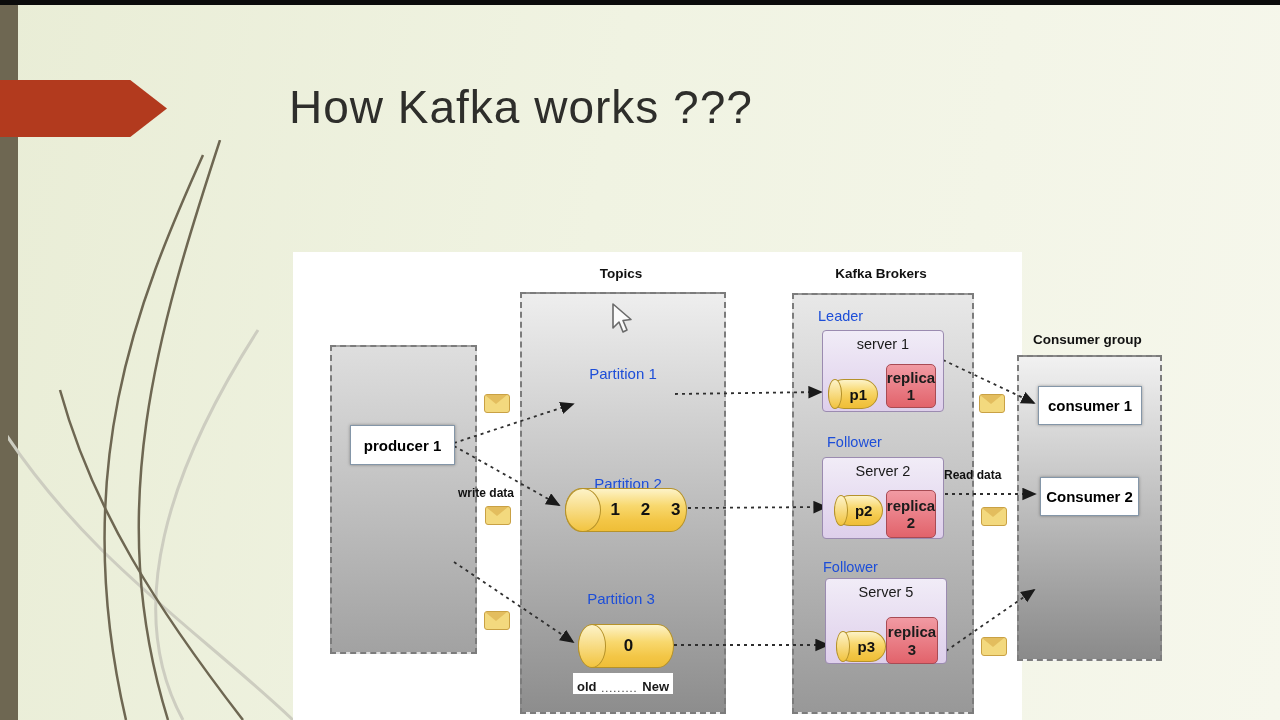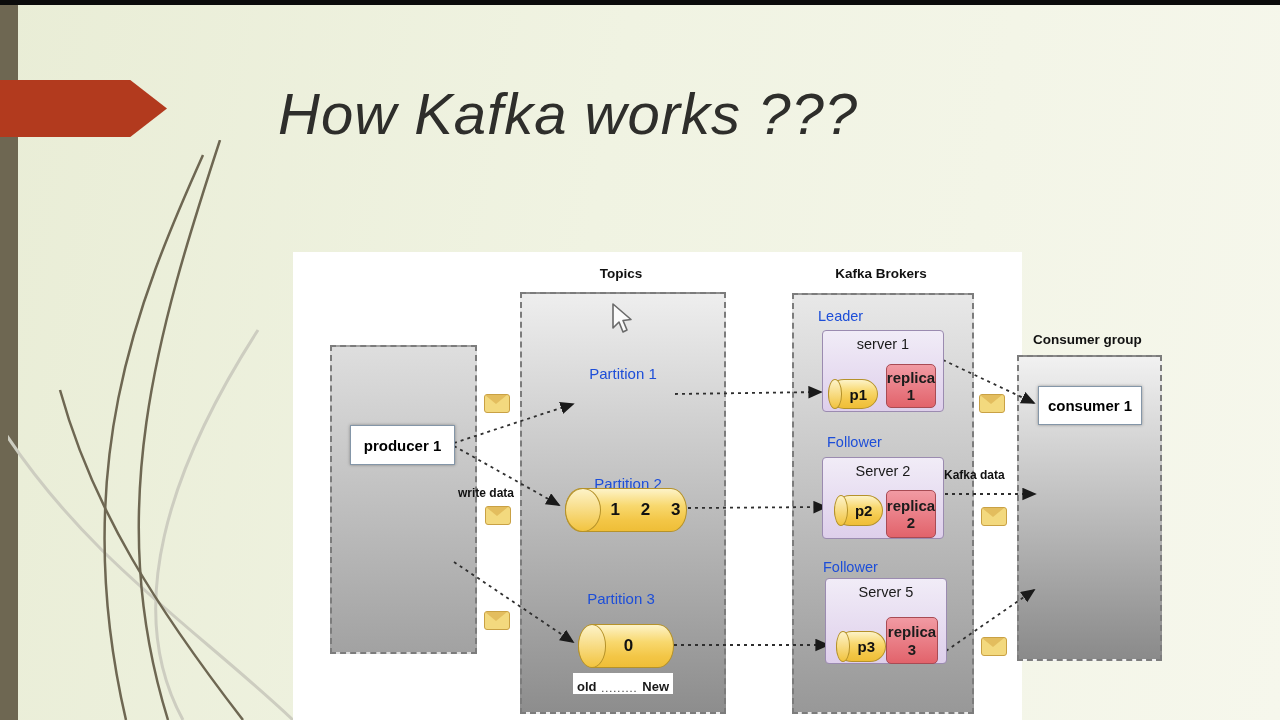--- a/index.html
+++ b/index.html
@@ -8,22 +8,22 @@
     font-family:"Liberation Sans", sans-serif;
     background:linear-gradient(100deg,#e9edd6 0%,#f0f3e2 45%,#f6f7ec 100%);
   }
   .abs{position:absolute;}
   
   .top-bar{left:0;top:0;width:1280px;height:5px;background:#0b0b0b;}
   .left-bar{left:0;top:5px;width:18px;height:715px;background:#6e6752;}
   .red-arrow{left:0;top:80px;width:167px;height:57px;background:#b23a1e;
     clip-path:polygon(0 0,78% 0,100% 50%,78% 100%,0 100%);}
   .swoosh{left:8px;top:140px;}
-  .slide-title{left:278px;top:80px;font-size:58px;font-weight:400;color:#2e2e2b;
-    letter-spacing:1px;white-space:nowrap;font-style:italic;}
+  .slide-title{left:289px;top:80px;font-size:46px;font-weight:400;color:#2e2e2b;
+    letter-spacing:1px;white-space:nowrap;}
   
   .panel{left:293px;top:252px;width:729px;height:468px;background:#ffffff;}
   
   .dash-box{border:2px dashed #7c7c7c;}
   .producers-box{left:37px;top:93px;width:143px;height:305px;
     background:linear-gradient(#dedede,#a2a2a2);}
   .topics-box{left:227px;top:40px;width:202px;height:418px;
     background:linear-gradient(#eeeeee,#8d8d8d);}
   .brokers-box{left:499px;top:41px;width:178px;height:417px;
     background:linear-gradient(#e8e8e8,#989898);}
@@ -169,21 +169,22 @@
     </div>
     <div class="abs replica" style="left:60px;top:38px;width:50px;height:45px;">
       <span>replica</span>
       <span>3</span>
     </div>
   </div>
 
   <div class="abs env" style="left:686px;top:142px;"></div>
   <div class="abs env" style="left:688px;top:255px;"></div>
   <div class="abs env" style="left:688px;top:385px;"></div>
-  <div class="abs small-bold" style="left:651px;top:216px;">Kafka data</div>
+  <div class="abs small-bold" style="left:651px;top:216px;">Read data</div>
 
   <div class="abs node" style="left:745px;top:134px;width:102px;height:37px;">consumer 1</div>
+  <div class="abs node" style="left:747px;top:225px;width:97px;height:37px;">Consumer 2</div>
 
   <svg class="abs" style="left:315px;top:50px;" width="26" height="34" viewBox="0 0 26 34">
     <path d="M5,2 L5,26 L11,20 L15,30 L19,28 L15,18.5 L23,17.5 Z" fill="#fbfbfb" stroke="#6a6a6a" stroke-width="1.6" stroke-linejoin="round"></path>
   </svg>
 
 </div>
 
 </body></html>

